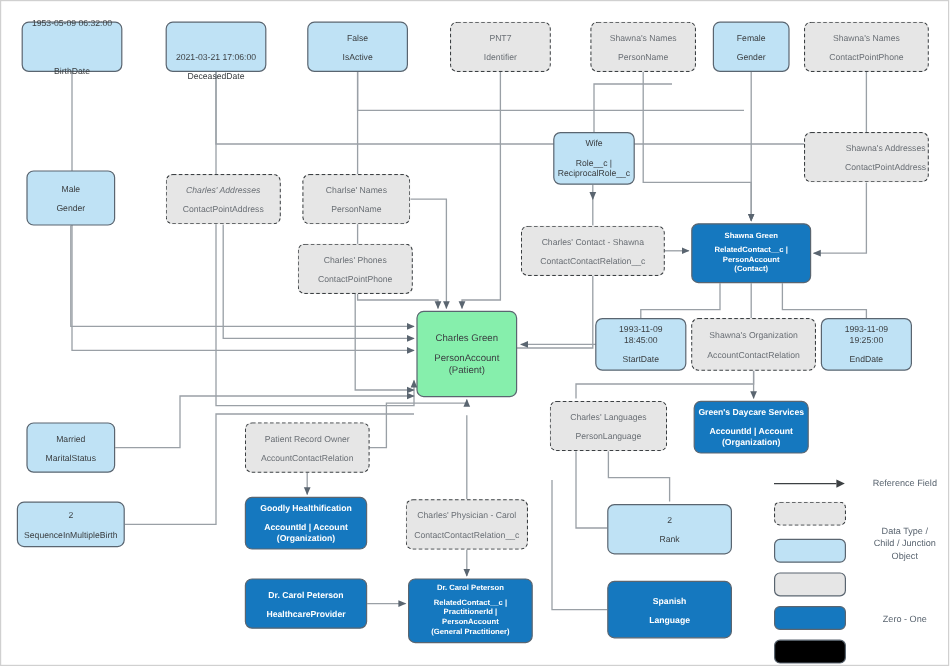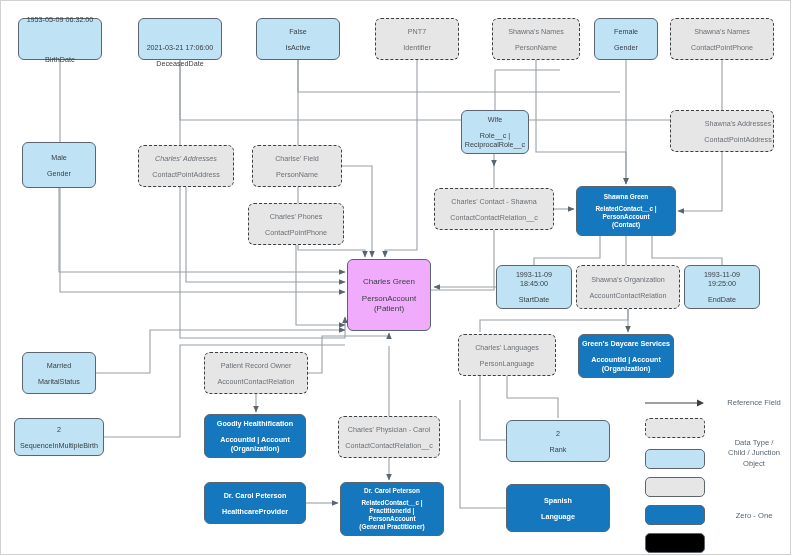--- a/index.html
+++ b/index.html
@@ -12,21 +12,21 @@
         line-height:1.25;}
   .n-title{display:block;}
   .n-sub{display:block;}
   
   .k-zeroone{background:#bfe2f5;border:1.5px solid #5a6570;color:#3c4043;}
   
   .k-zeromany{background:#e6e6e6;border:1.7px dashed #3c4043;color:#6b7076;}
   
   .k-oneone{background:#1578bf;border:1.5px solid #5a6570;color:#ffffff;font-weight:bold;}
   
-  .k-root{background:#f0abfc;border:1.5px solid #5a6570;color:#3c4043;}
+  .k-root{background:#86efac;border:1.5px solid #5a6570;color:#3c4043;}
   .node .n-title{margin-bottom:7px;}
   .node.compact .n-title{margin-bottom:4px;}
   
   #legend{position:absolute;left:645px;top:392px;width:142px;height:152px;}
   .lg-row{position:absolute;display:flex;align-items:center;}
   .lg-swatch{width:60px;height:20px;border-radius:5px;box-sizing:border-box;}
   .lg-label{position:absolute;left:72px;width:74px;text-align:center;color:#5a6570;
             font-size:7.6px;line-height:1.35;}
   .lg-dash{background:#e6e6e6;border:1.6px dashed #3c4043;}
   .lg-zo{background:#bfe2f5;border:1.4px solid #5a6570;}
@@ -135,21 +135,21 @@
       </div>
       <div class="node k-zeroone" style="left: 22px; top: 142px; width: 74px; height: 46px; font-size: 7.2px;">
         <span class="n-title" style="white-space: pre-line;">Male</span>
         <span class="n-sub" style="white-space: pre-line;">Gender</span>
       </div>
       <div class="node k-zeromany" style="left: 138px; top: 145px; width: 96px; height: 42px; font-size: 7.2px;">
         <span class="n-title" style="white-space: pre-line; font-style: italic;">Charles' Addresses</span>
         <span class="n-sub" style="white-space: pre-line;">ContactPointAddress</span>
       </div>
       <div class="node k-zeromany" style="left: 252px; top: 145px; width: 90px; height: 42px; font-size: 7.2px;">
-        <span class="n-title" style="white-space: pre-line;">Charlse' Field</span>
+        <span class="n-title" style="white-space: pre-line;">Charlse' Names</span>
         <span class="n-sub" style="white-space: pre-line;">PersonName</span>
       </div>
       <div class="node k-zeromany" style="left: 248px; top: 203px; width: 96px; height: 42px; font-size: 7.2px;">
         <span class="n-title" style="white-space: pre-line;">Charles' Phones</span>
         <span class="n-sub" style="white-space: pre-line;">ContactPointPhone</span>
       </div>
       <div class="node k-zeromany" style="left: 434px; top: 188px; width: 120px; height: 42px; font-size: 7.2px;">
         <span class="n-title" style="white-space: pre-line;">Charles' Contact - Shawna</span>
         <span class="n-sub" style="white-space: pre-line;">ContactContactRelation__c</span>
       </div>

